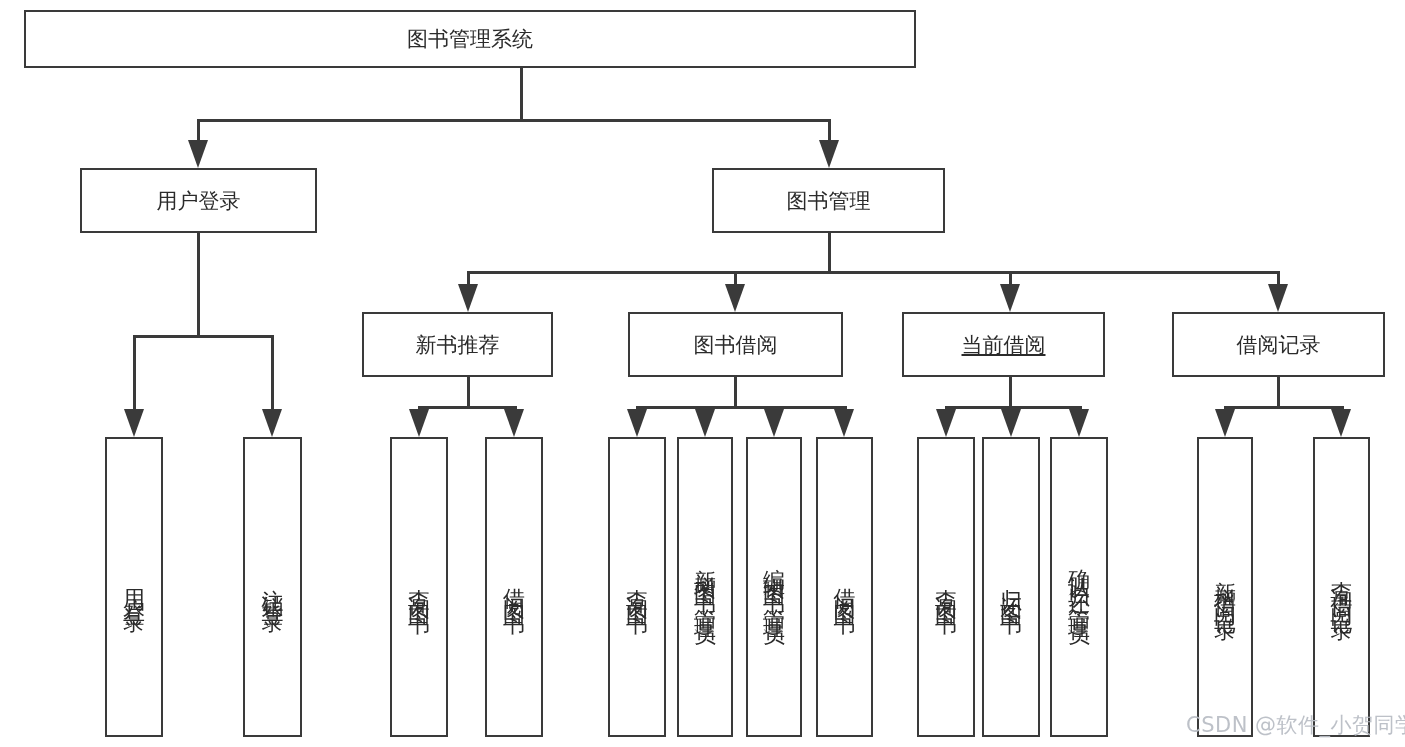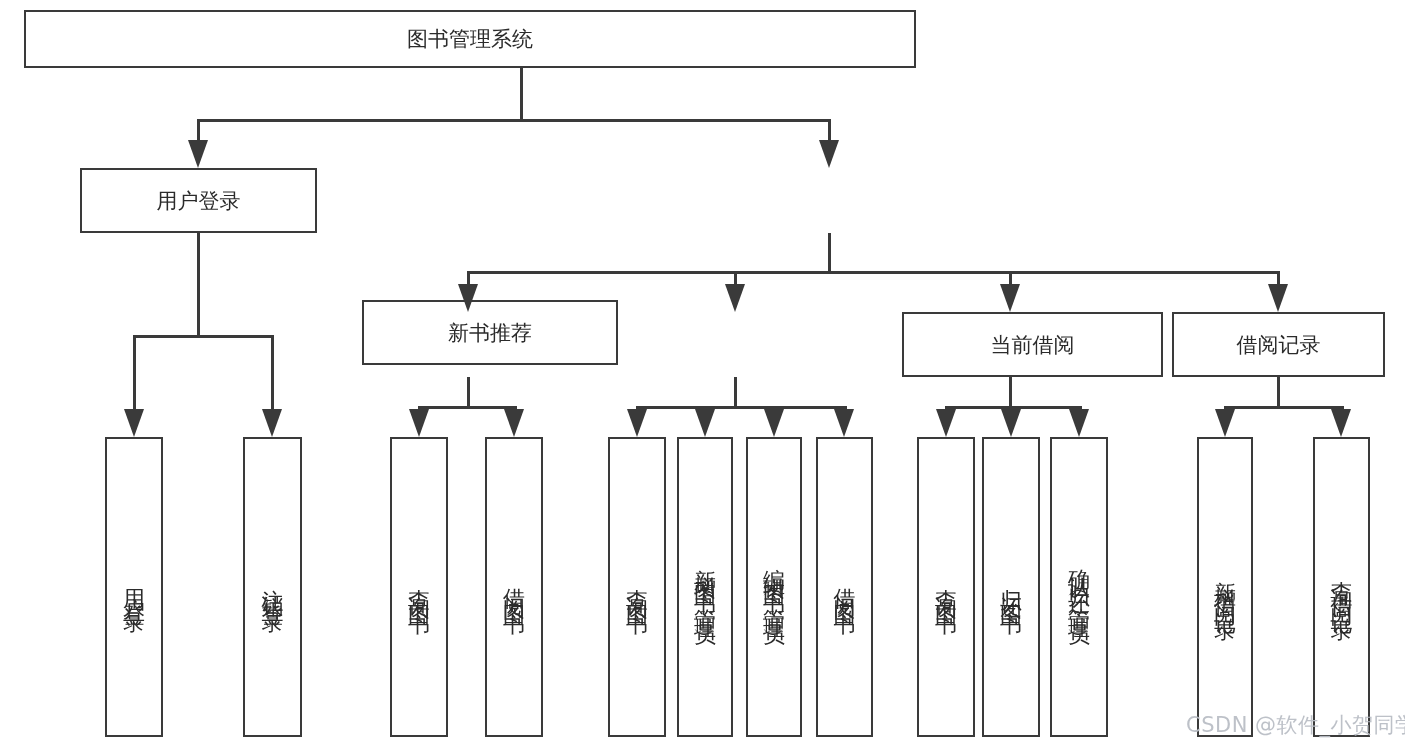--- a/index.html
+++ b/index.html
@@ -35,25 +35,31 @@
 
 <div id="canvas">
 
   <div class="box" style="left:24px;top:10px;width:892px;height:58px;">
     <span>图书管理系统</span>
   </div>
 
   <div class="box" style="left:80px;top:168px;width:237px;height:65px;">
     <span>用户登录</span>
   </div>
+  <div class="box" style="left:712px;top:168px;width:233px;height:65px;">
+    <span>图书管理</span>
+  </div>
 
-  <div class="box" style="left:362px;top:300px;width:256px;height:65px;text-align:center;">
+  <div class="box" style="left:362px;top:312px;width:191px;height:65px;text-align:center;">
     <span>新书推荐</span>
   </div>
-  <div class="box" style="left:902px;top:312px;width:261px;height:65px;">
+  <div class="box" style="left:628px;top:312px;width:215px;height:65px;">
+    <span>图书借阅</span>
+  </div>
+  <div class="box" style="left:902px;top:312px;width:203px;height:65px;text-decoration:underline;">
     <span>当前借阅</span>
   </div>
   <div class="box" style="left:1172px;top:312px;width:213px;height:65px;">
     <span>借阅记录</span>
   </div>
 
   <div class="box leaf" style="left:105px;width:58px;">
     <span class="vlabel">用户登录</span>
   </div>
   <div class="box leaf" style="left:243px;width:59px;">

